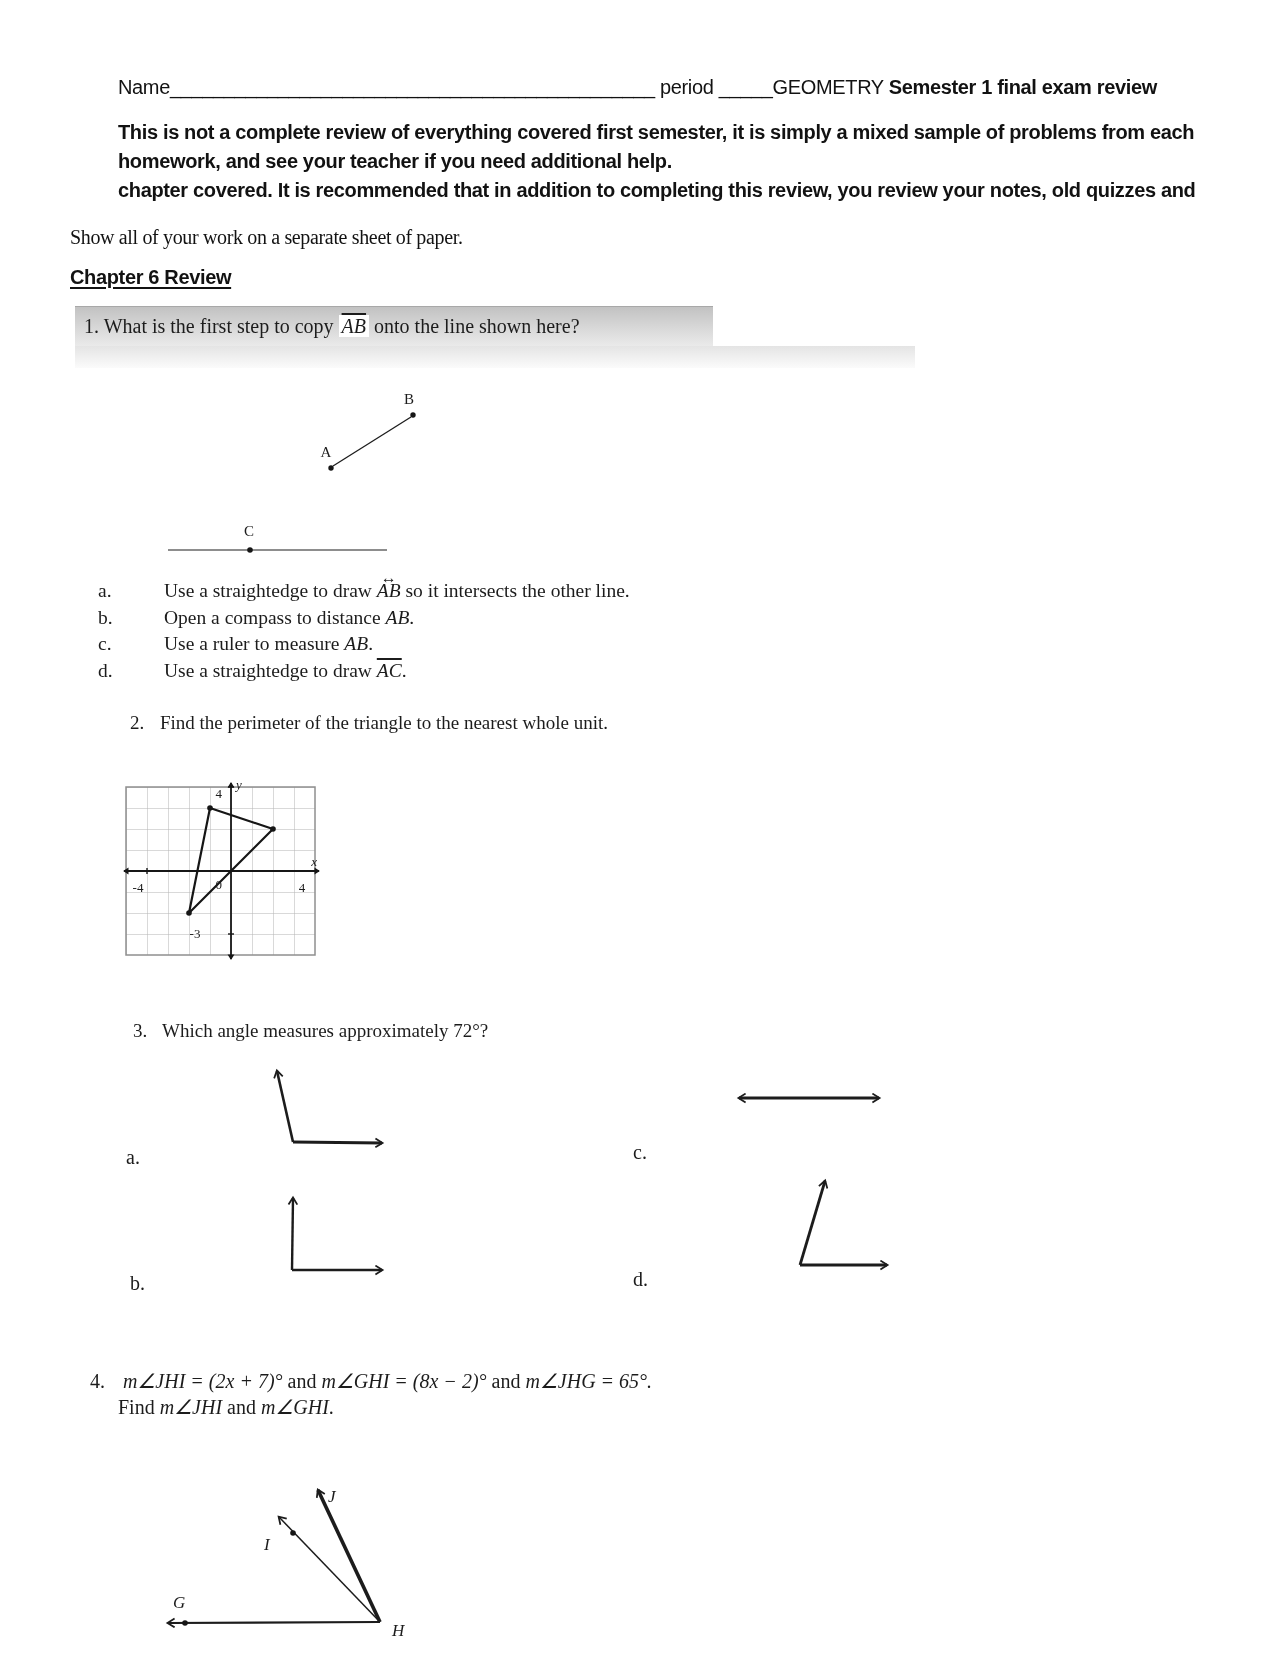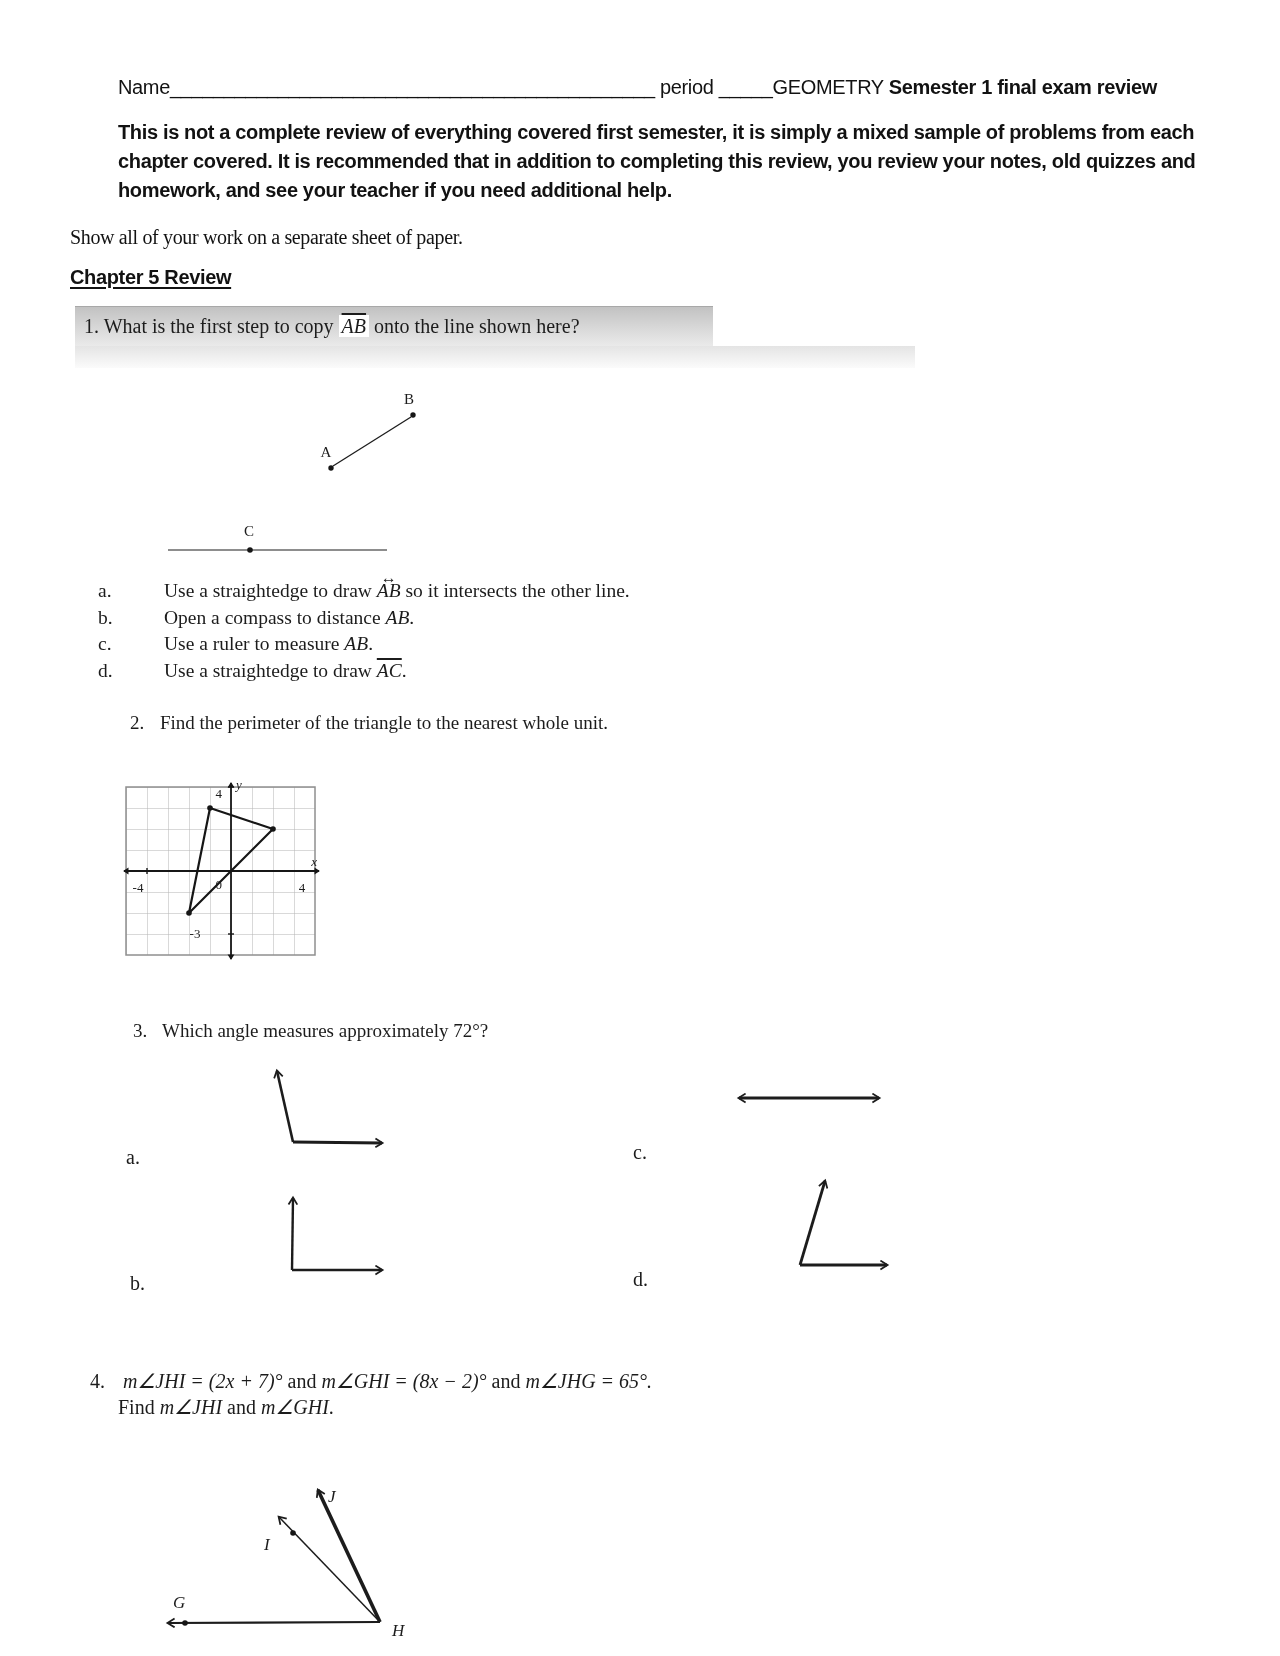--- a/index.html
+++ b/index.html
@@ -50,27 +50,27 @@
 
 <div class="abs sans nowrap" id="header-line">
   <span>Name</span><span>_____________________________________________</span>
   <span>period</span>
   <span>_____</span><span>GEOMETRY</span>
   <span class="bold">Semester 1 final exam review</span>
 </div>
 
 <div class="abs sans" id="intro">
   <div class="nowrap">This is not a complete review of everything covered first semester, it is simply a mixed sample of problems from each</div>
+  <div class="nowrap">homework, and see your teacher if you need additional help.</div>
   <div class="nowrap">chapter covered. It is recommended that in addition to completing this review, you review your notes, old quizzes and</div>
-  <div class="nowrap">homework, and see your teacher if you need additional help.</div>
 </div>
 
 <div class="abs sans" id="work-note">Show all of your work on a separate sheet of paper.</div>
 
-<div class="abs sans" id="chapter-heading">Chapter 5 Review</div>
+<div class="abs sans" id="chapter-heading">Chapter 6 Review</div>
 
 <div class="abs banner">
   <div class="banner-text serif">
     <span>1.</span>
     <span><span>What is the first step to copy </span><span class="mark-seg">AB</span><span> onto the line shown here?</span></span>
   </div>
 </div>
 <div class="abs banner-fade"></div>
 
 <svg class="abs" style="left:300px;top:385px;" width="145" height="100">

